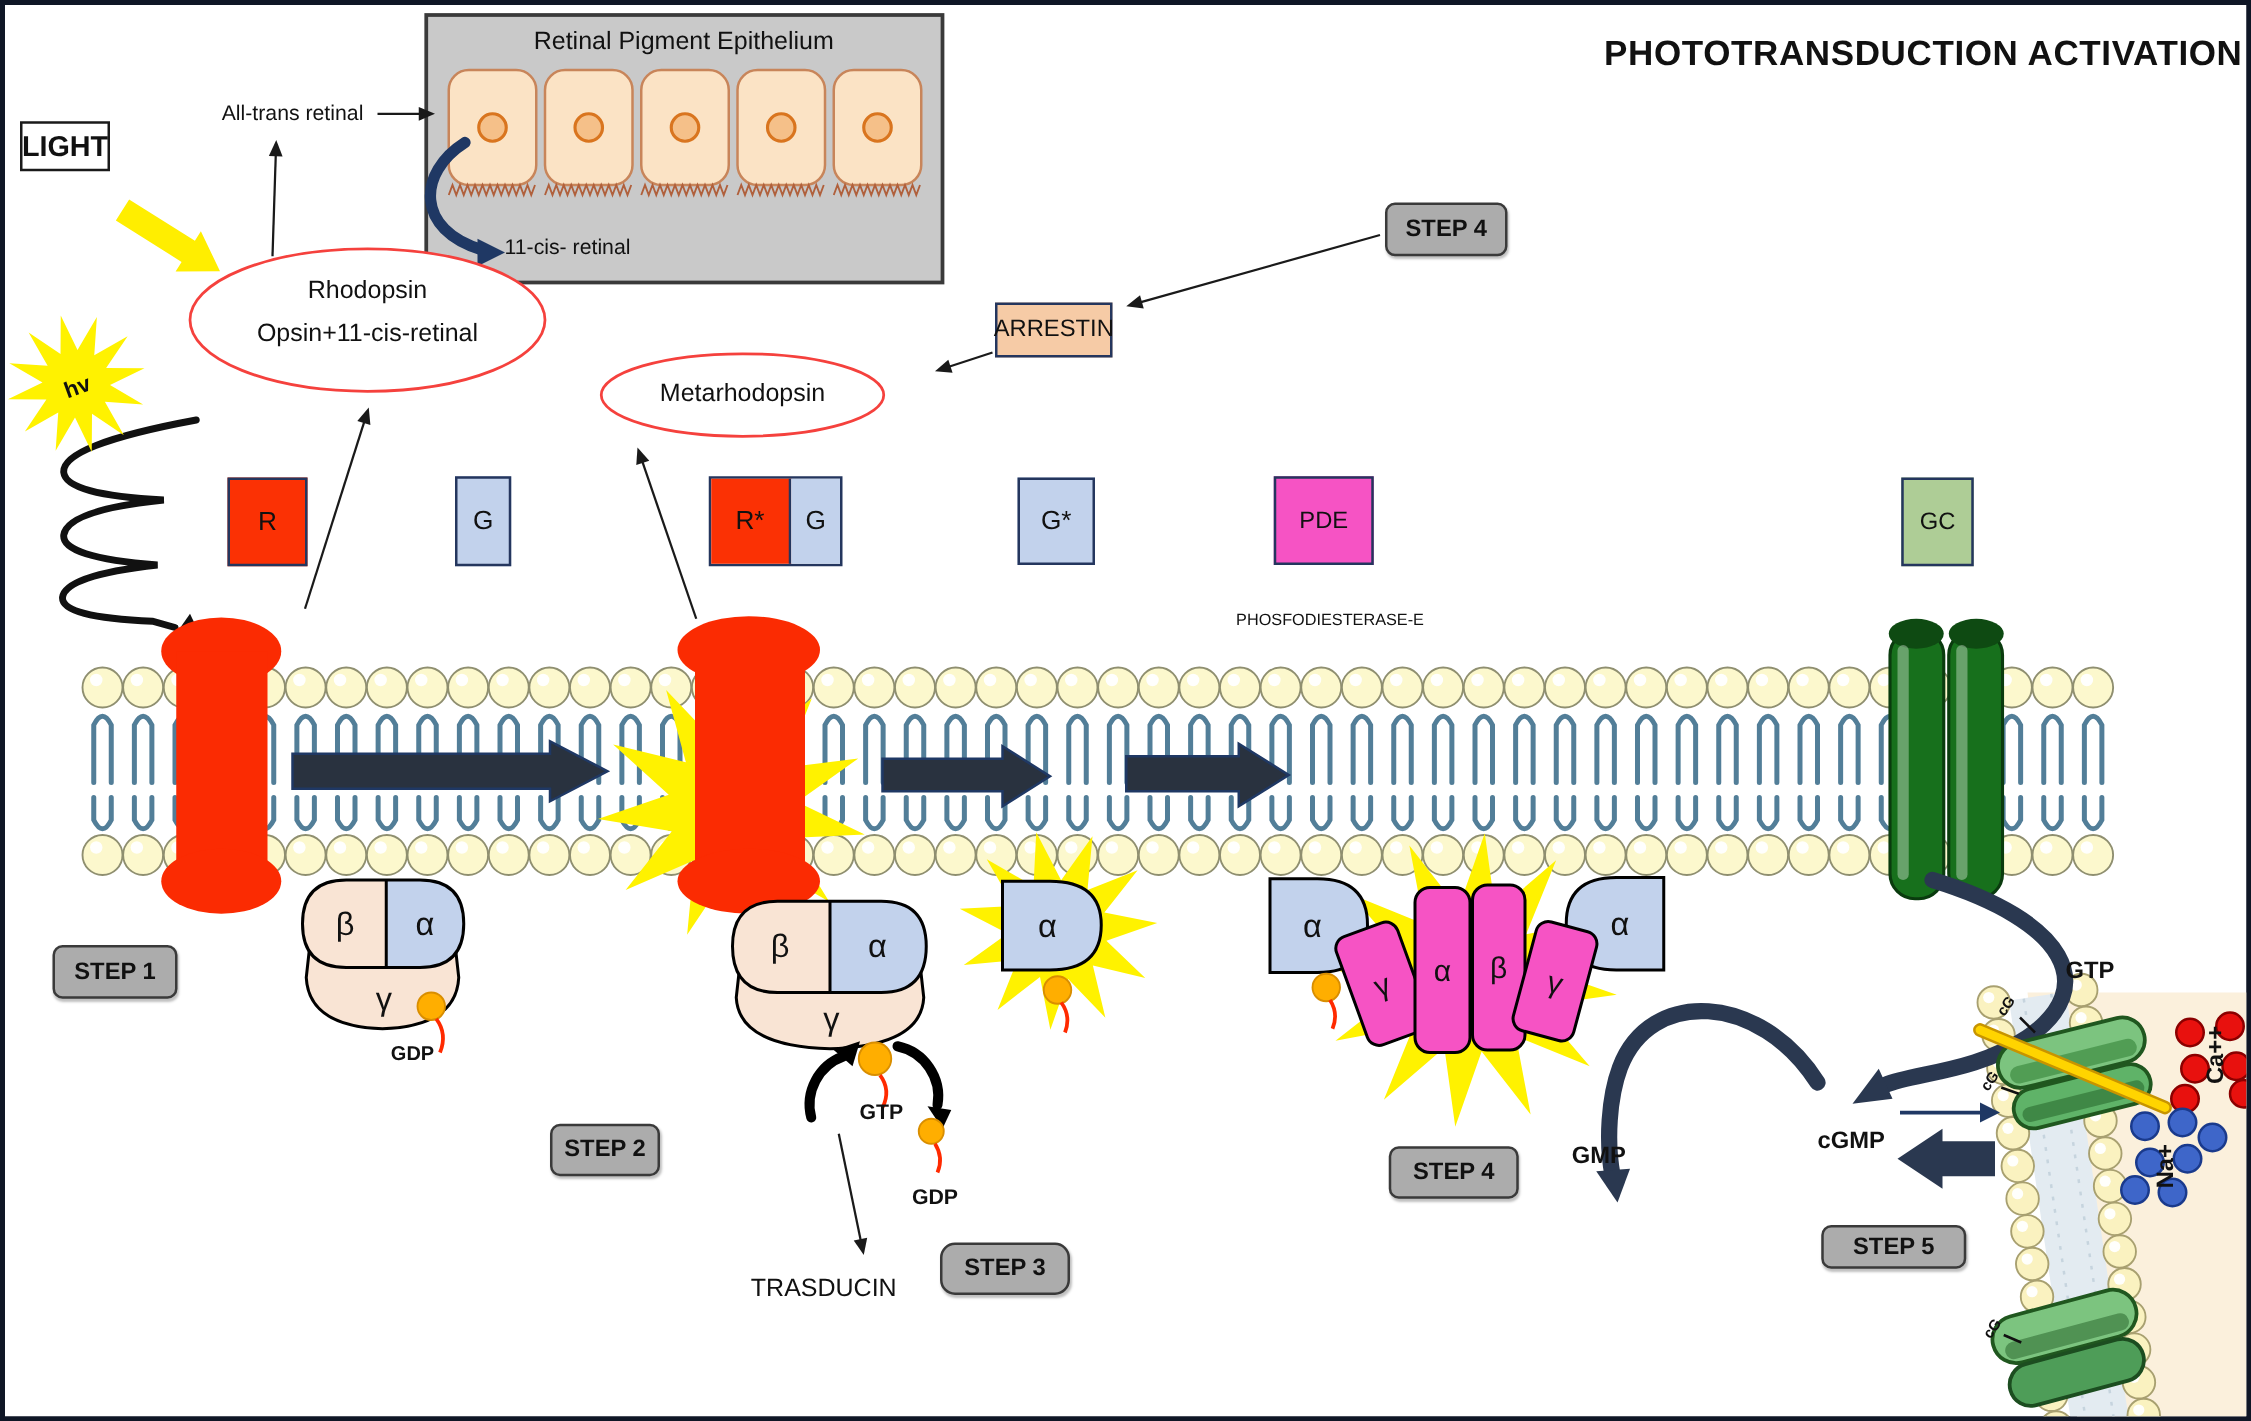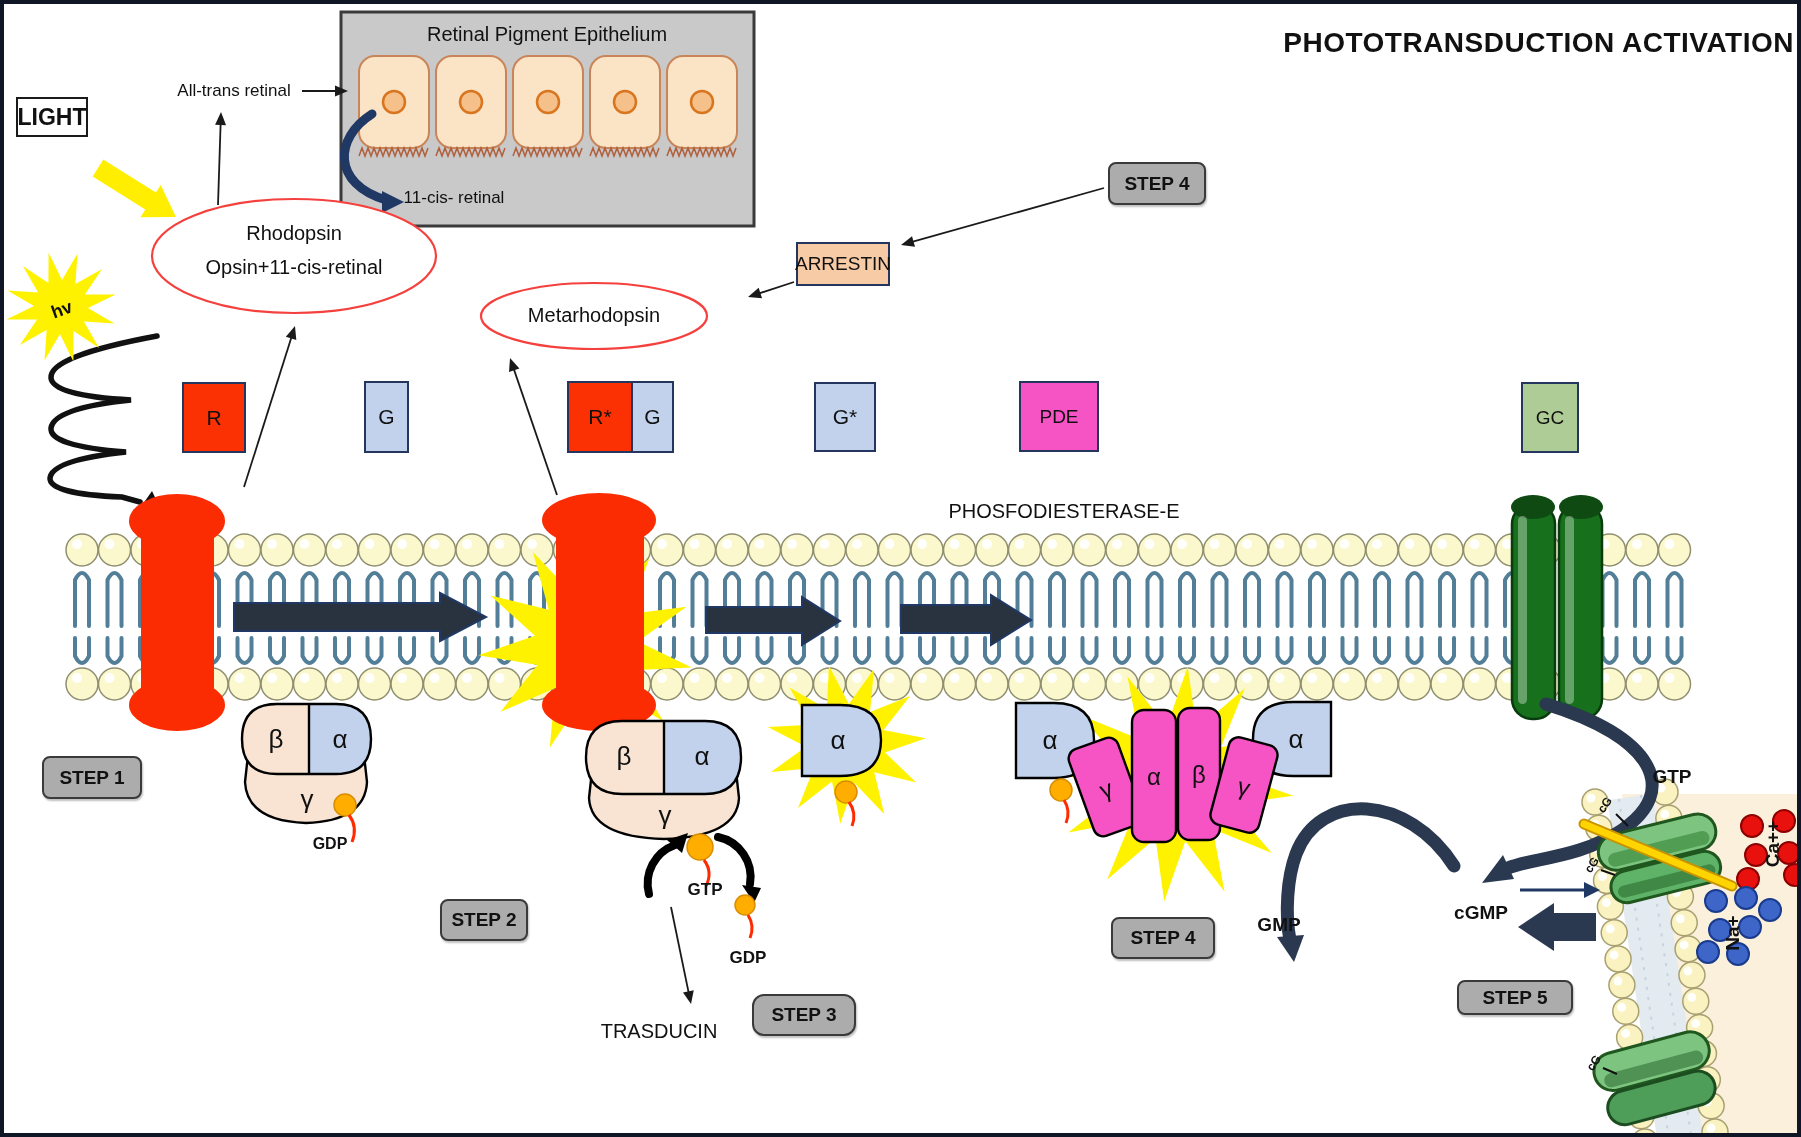--- a/index.html
+++ b/index.html
@@ -621,21 +621,21 @@
   <div class="box tag" style="left:810px;top:378px;width:62px;height:70px;background:#c2d2ec;">
       <span>G*</span>
     </div>
   <div class="box tag" style="left:1015px;top:377px;width:80px;height:71px;background:#f653c4;font-size:19px;">
       <span>PDE</span>
     </div>
   <div class="box tag" style="left:1517px;top:378px;width:58px;height:71px;background:#aecd96;font-size:19px;">
       <span>GC</span>
     </div>
 
-  <div class="lbl" style="left:1060px;top:507px;font-size:20px;">PHOSFODIESTERASE-E</div>
+  <div class="lbl" style="left:1060px;top:492px;font-size:13px;">PHOSFODIESTERASE-E</div>
 
   <div class="lbl greek" style="left:272px;top:736px;">β</div>
   <div class="lbl greek" style="left:336px;top:736px;">α</div>
   <div class="lbl greek" style="left:303px;top:796px;">γ</div>
   <div class="lbl greek" style="left:620px;top:753px;">β</div>
   <div class="lbl greek" style="left:698px;top:753px;">α</div>
   <div class="lbl greek" style="left:661px;top:812px;">γ</div>
   <div class="lbl greek" style="left:834px;top:737px;">α</div>
   <div class="lbl greek" style="left:1046px;top:737px;">α</div>
   <div class="lbl greek" style="left:1292px;top:736px;">α</div>

